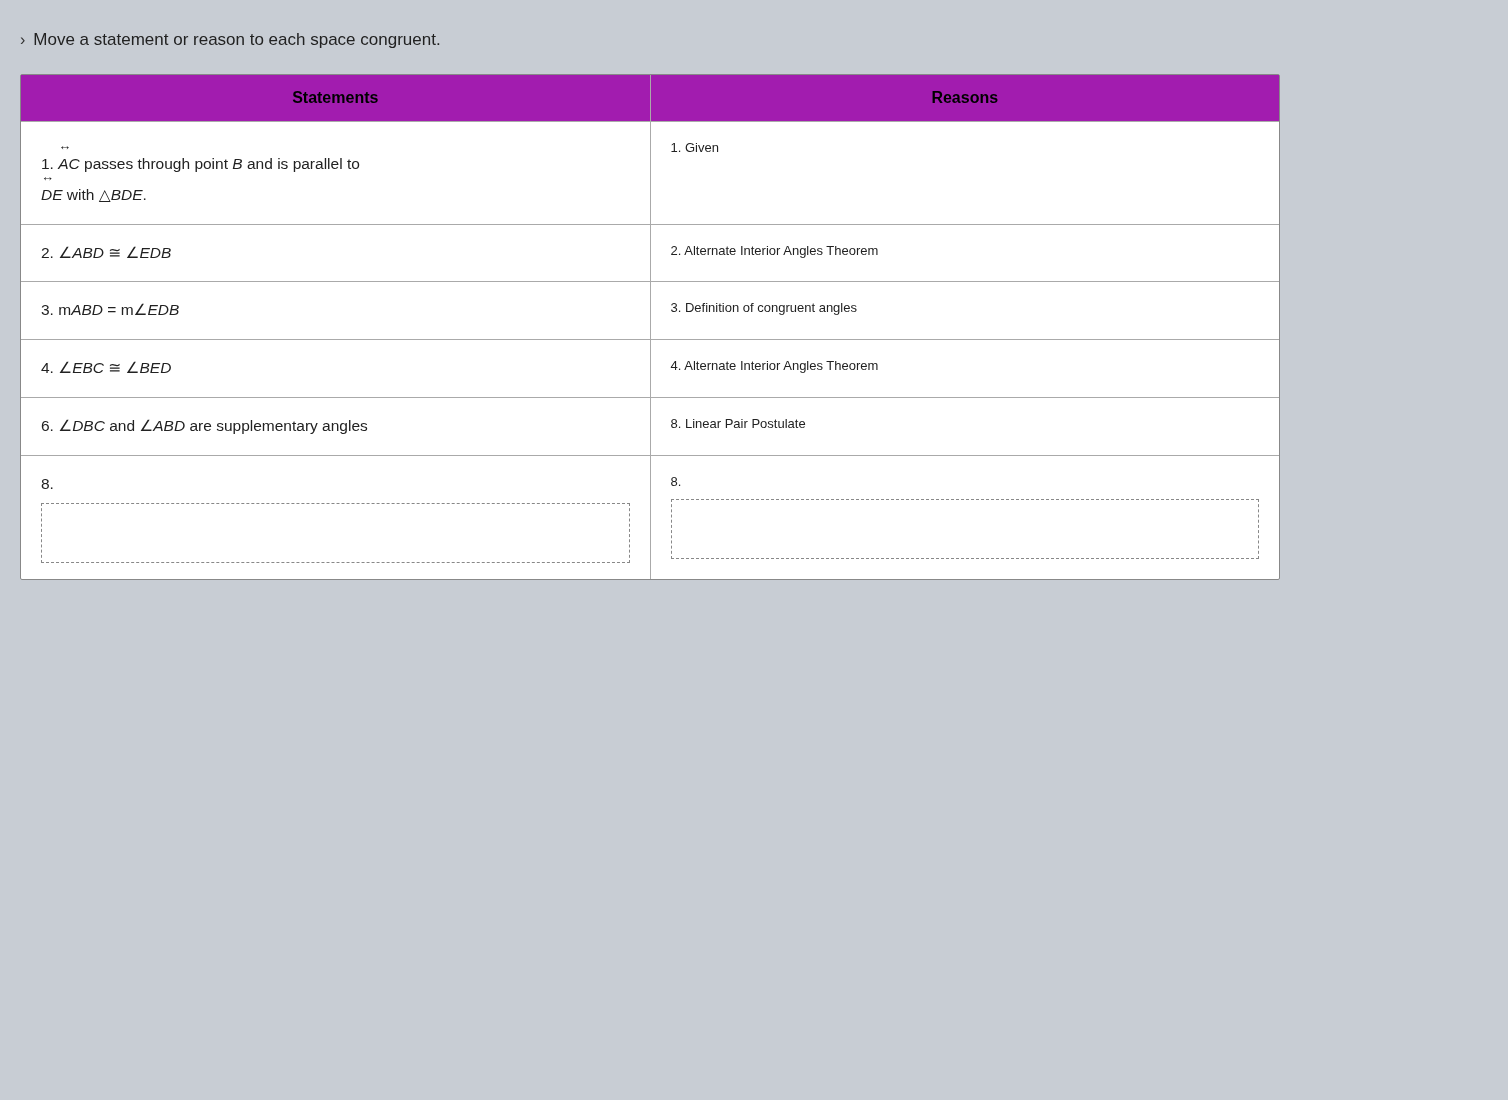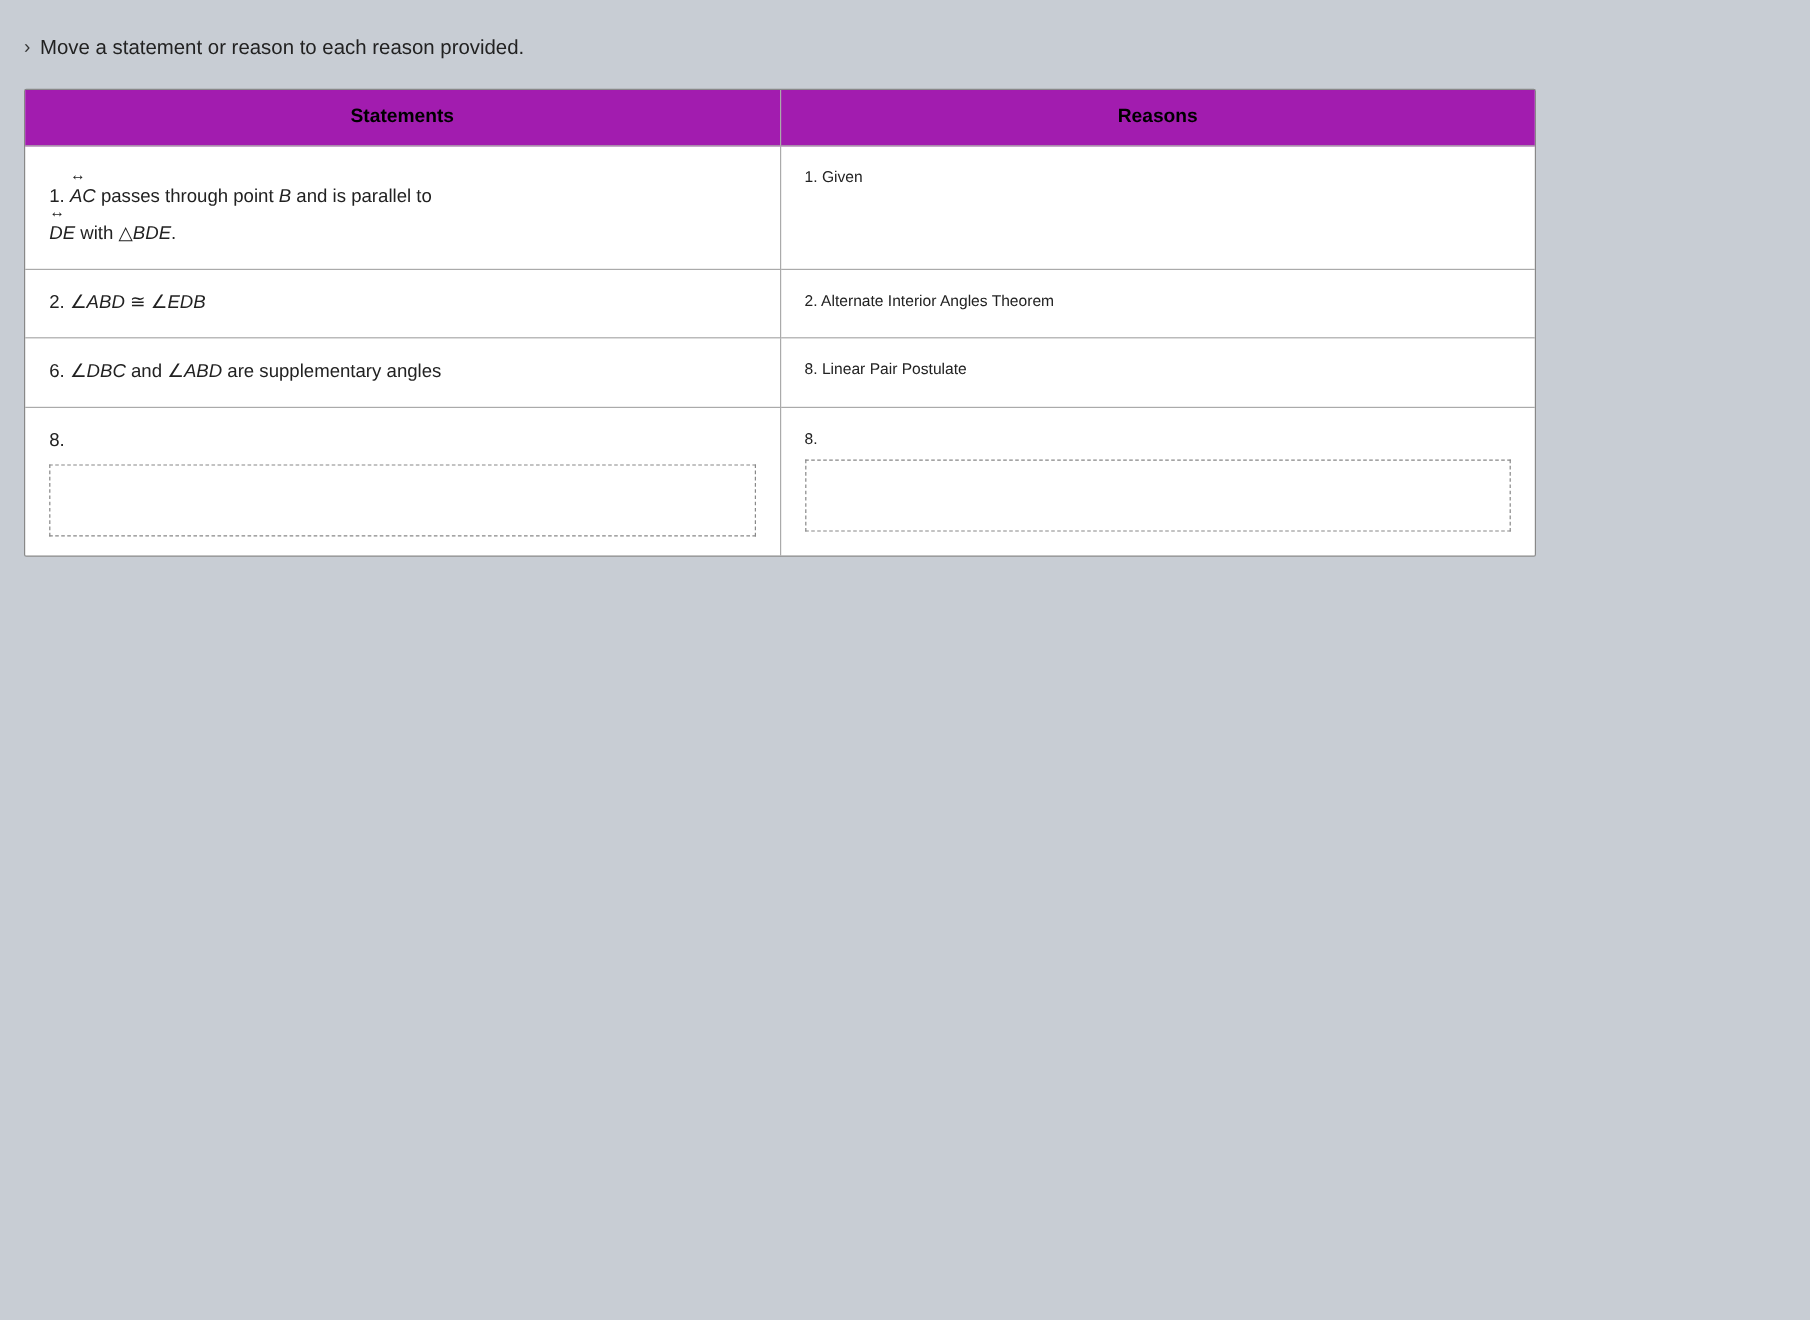--- a/index.html
+++ b/index.html
@@ -104,21 +104,21 @@
     .reason-content {
       font-size: 13px;
       line-height: 1.6;
     }
   </style>
 </head>
 <body>
 
 <div class="instruction-bar">
   <span class="chevron-icon">›</span>
-  <span>Move a statement or reason to each reason provided.</span>
+  <span>Move a statement or reason to each space congruent.</span>
 </div>
 
 <div class="proof-table-wrapper">
   <table class="proof-table">
     <thead>
       <tr>
         <th class="col-statements">Statements</th>
         <th class="col-reasons">Reasons</th>
       </tr>
     </thead>
@@ -141,20 +141,36 @@
         <tr>
           <td class="col-statements">
             <div class="statement-content">2. ∠<em>ABD</em> ≅ ∠<em>EDB</em></div>
           </td>
           <td class="col-reasons">
             <div class="reason-content">2. Alternate Interior Angles Theorem</div>
           </td>
         </tr>
         <tr>
           <td class="col-statements">
+            <div class="statement-content">3. m<em>ABD</em> = m∠<em>EDB</em></div>
+          </td>
+          <td class="col-reasons">
+            <div class="reason-content">3. Definition of congruent angles</div>
+          </td>
+        </tr>
+        <tr>
+          <td class="col-statements">
+            <div class="statement-content">4. ∠<em>EBC</em> ≅ ∠<em>BED</em></div>
+          </td>
+          <td class="col-reasons">
+            <div class="reason-content">4. Alternate Interior Angles Theorem</div>
+          </td>
+        </tr>
+        <tr>
+          <td class="col-statements">
             <div class="statement-content">6. ∠<em>DBC</em> and ∠<em>ABD</em> are supplementary angles</div>
           </td>
           <td class="col-reasons">
             <div class="reason-content">8. Linear Pair Postulate</div>
           </td>
         </tr>
         <tr class="row-with-drop">
           <td class="col-statements">
             <div class="statement-content">8.</div>
             <div class="drop-zone"></div>

